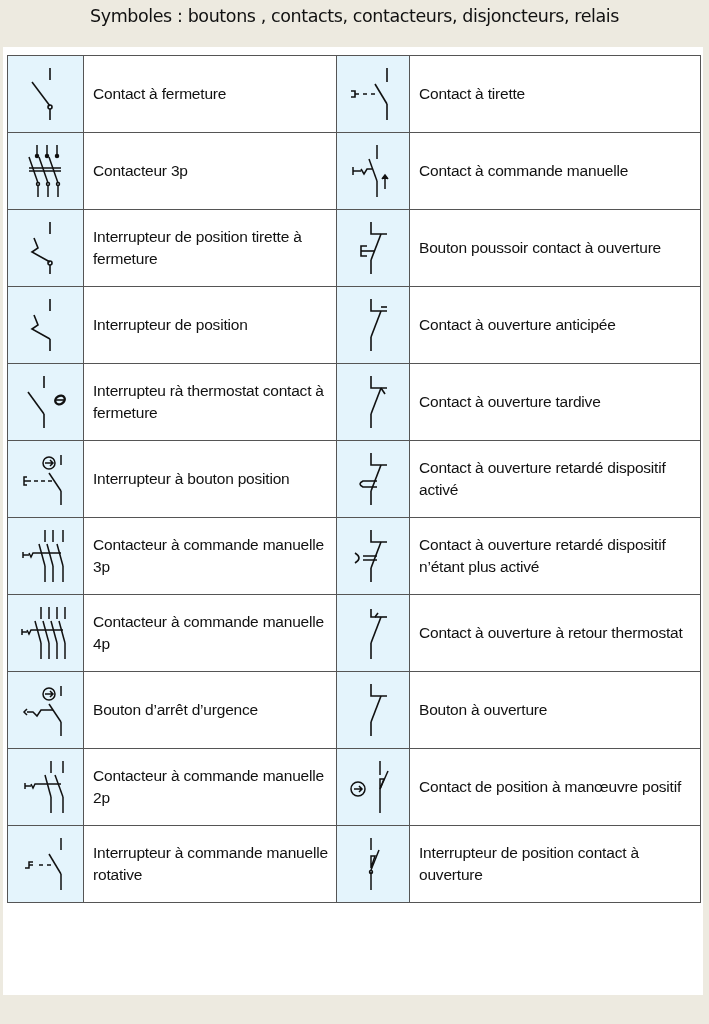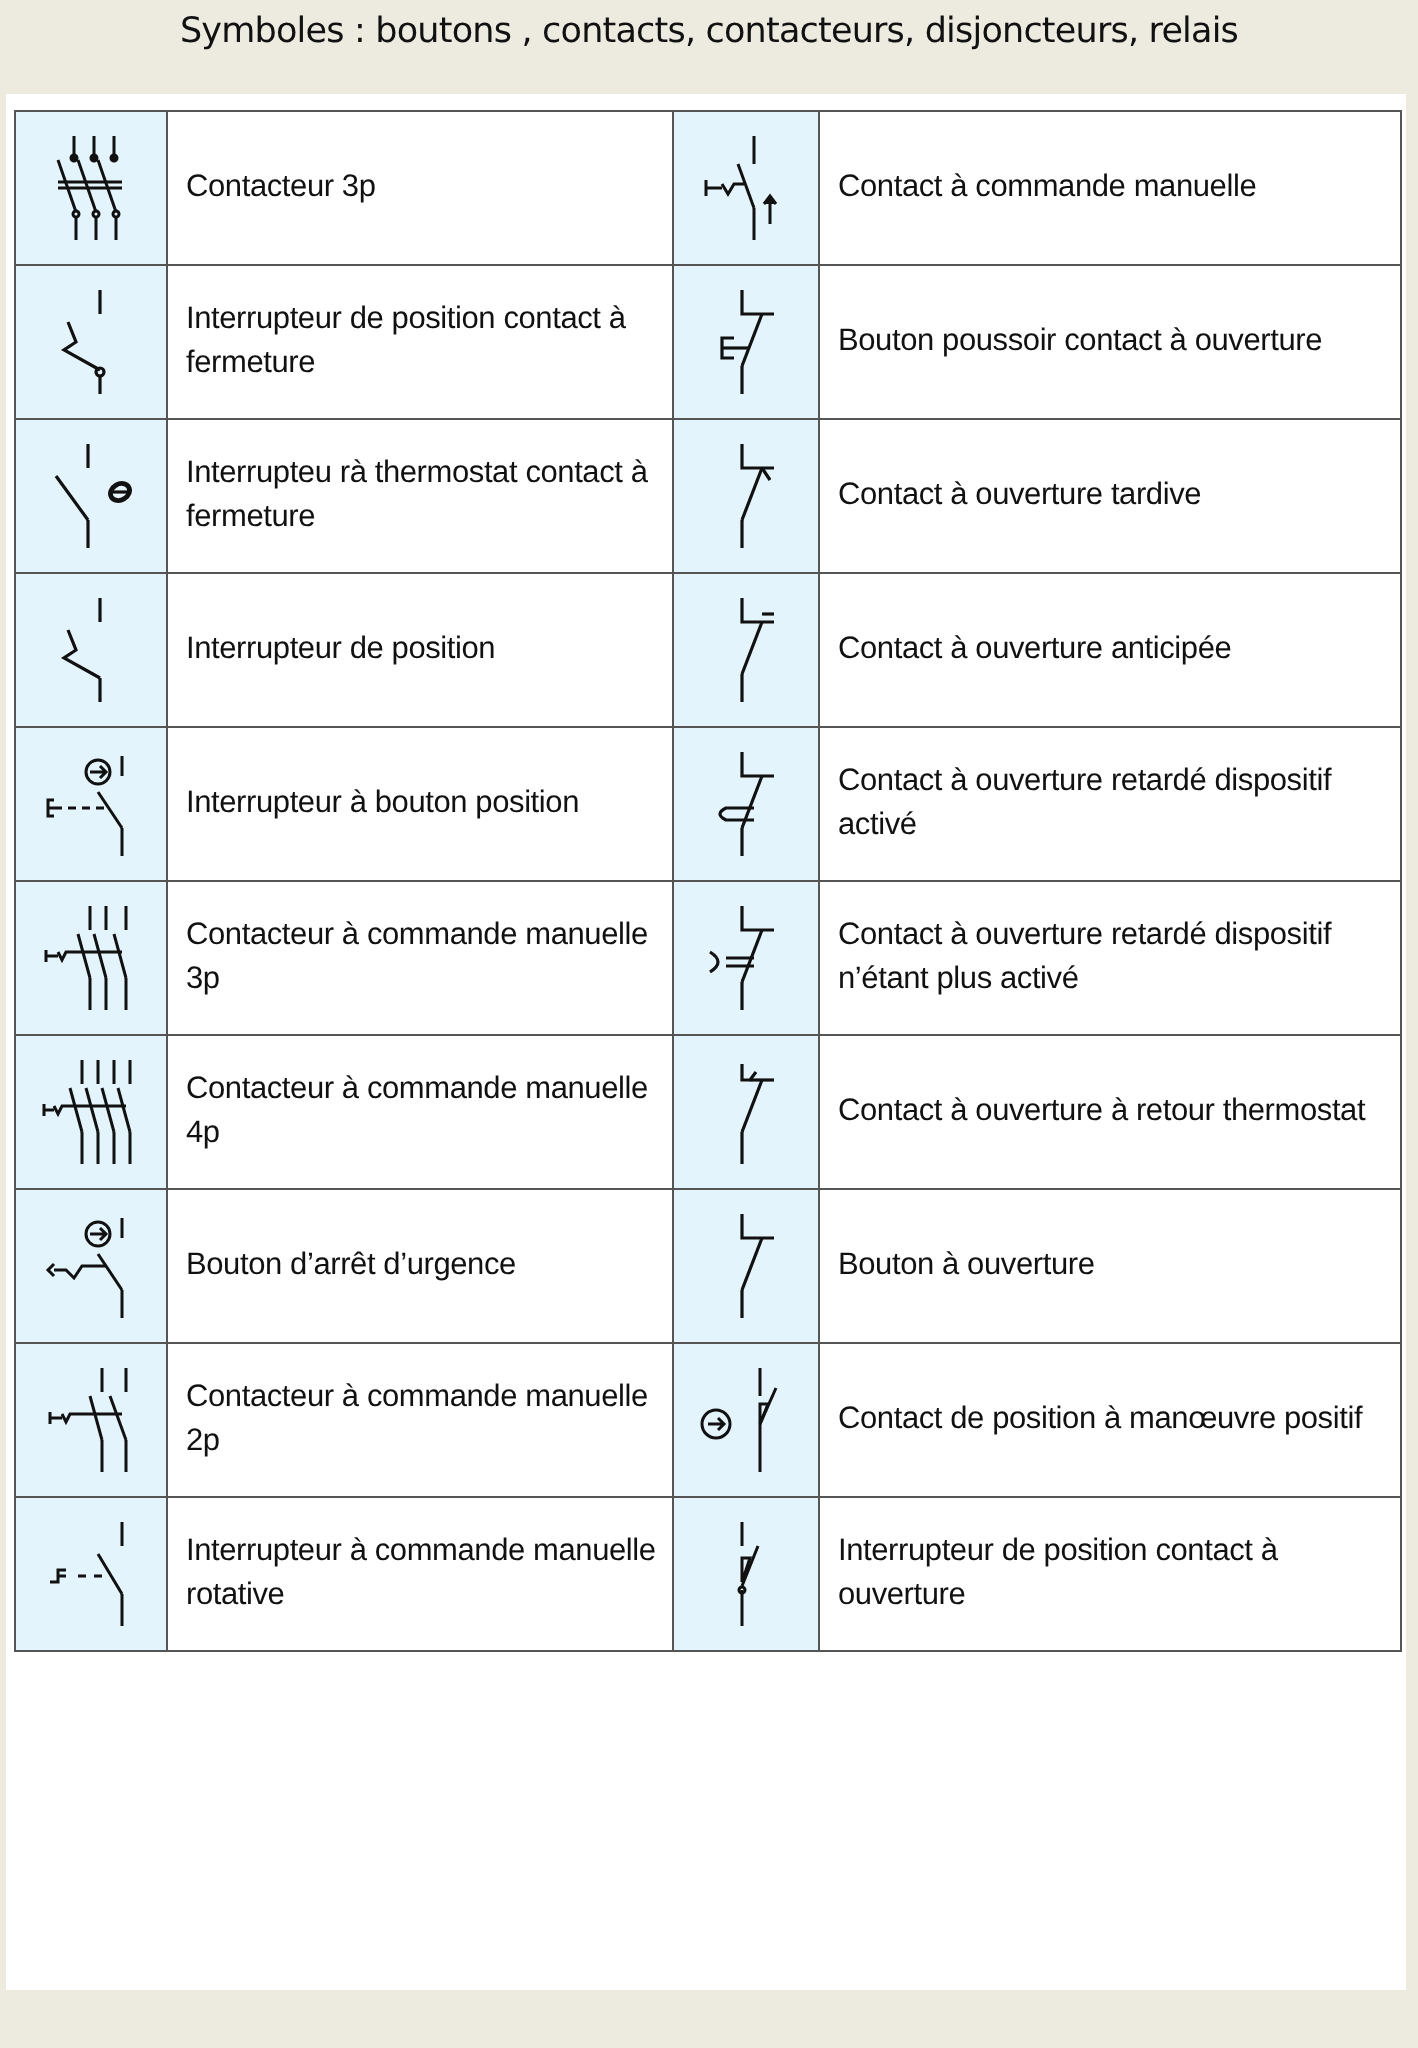--- a/index.html
+++ b/index.html
@@ -21,20 +21,41 @@
 
 <table class="sym">
   <colgroup>
       <col style="width:76px">
       <col style="width:253px">
       <col style="width:73px">
       <col style="width:291px">
     </colgroup>
   <tbody>
 
+    <tr>
+      <td class="ico">
+        <svg width="40" height="64" viewBox="0 0 40 64" stroke="#111" stroke-width="1.6" fill="none">
+            <line x1="24" y1="6" x2="24" y2="18"></line>
+            <line x1="6" y1="20" x2="24" y2="44"></line>
+            <circle cx="24" cy="45" r="2"></circle>
+            <line x1="24" y1="47" x2="24" y2="58"></line>
+          </svg>
+      </td>
+      <td class="txt">Contact à fermeture</td>
+      <td class="ico">
+        <svg width="52" height="64" viewBox="0 0 52 64" stroke="#111" stroke-width="1.6" fill="none">
+            <line x1="40" y1="6" x2="40" y2="20"></line>
+            <line x1="28" y1="22" x2="40" y2="42"></line>
+            <line x1="40" y1="42" x2="40" y2="58"></line>
+            <line x1="8" y1="32" x2="32" y2="32" stroke-dasharray="4,4"></line>
+            <path d="M4 29 h4 v6 h-4"></path>
+          </svg>
+      </td>
+      <td class="txt">Contact à tirette</td>
+    </tr>
 
     <tr>
       <td class="ico">
         <svg width="46" height="64" viewBox="0 0 46 64" stroke="#111" stroke-width="1.5" fill="none">
             <line x1="14" y1="6" x2="14" y2="16"></line>
             <line x1="24" y1="6" x2="24" y2="16"></line>
             <line x1="34" y1="6" x2="34" y2="16"></line>
             <circle cx="14" cy="17" r="1.5" fill="#111"></circle>
             <circle cx="24" cy="17" r="1.5" fill="#111"></circle>
             <circle cx="34" cy="17" r="1.5" fill="#111"></circle>
@@ -69,73 +90,73 @@
 
     <tr>
       <td class="ico">
         <svg width="40" height="64" viewBox="0 0 40 64" stroke="#111" stroke-width="1.6" fill="none">
             <line x1="24" y1="6" x2="24" y2="18"></line>
             <path d="M8 22 l4 10 l-6 4 l18 10"></path>
             <circle cx="24" cy="47" r="2"></circle>
             <line x1="24" y1="49" x2="24" y2="58"></line>
           </svg>
       </td>
-      <td class="txt">Interrupteur de position contact à fermeture</td>
+      <td class="txt">Interrupteur de position tirette à fermeture</td>
       <td class="ico">
         <svg width="52" height="64" viewBox="0 0 52 64" stroke="#111" stroke-width="1.6" fill="none">
             <path d="M24 6 v12 h16"></path>
             <line x1="34" y1="18" x2="24" y2="44"></line>
             <line x1="24" y1="44" x2="24" y2="58"></line>
             <path d="M20 30 h-6 v10 h6"></path>
             <line x1="14" y1="35" x2="28" y2="35"></line>
           </svg>
       </td>
       <td class="txt">Bouton poussoir contact à ouverture</td>
     </tr>
 
     <tr>
       <td class="ico">
+        <svg width="40" height="64" viewBox="0 0 40 64" stroke="#111" stroke-width="1.6" fill="none">
+            <line x1="24" y1="6" x2="24" y2="18"></line>
+            <path d="M8 22 l4 10 l-6 4 l18 10"></path>
+            <line x1="24" y1="46" x2="24" y2="58"></line>
+          </svg>
+      </td>
+      <td class="txt">Interrupteur de position</td>
+      <td class="ico">
+        <svg width="52" height="64" viewBox="0 0 52 64" stroke="#111" stroke-width="1.6" fill="none">
+            <path d="M24 6 v12 h16"></path>
+            <path d="M34 14 h6"></path>
+            <line x1="34" y1="18" x2="24" y2="44"></line>
+            <line x1="24" y1="44" x2="24" y2="58"></line>
+          </svg>
+      </td>
+      <td class="txt">Contact à ouverture anticipée</td>
+    </tr>
+
+    <tr>
+      <td class="ico">
         <svg width="52" height="64" viewBox="0 0 52 64" stroke="#111" stroke-width="1.6" fill="none">
             <line x1="24" y1="6" x2="24" y2="18"></line>
             <line x1="8" y1="22" x2="24" y2="44"></line>
             <line x1="24" y1="44" x2="24" y2="58"></line>
             <ellipse cx="40" cy="30" rx="5" ry="4" transform="rotate(-30 40 30)" stroke-width="2.4"></ellipse>
             <line x1="35" y1="30" x2="45" y2="30"></line>
           </svg>
       </td>
       <td class="txt">Interrupteu rà thermostat contact à fermeture</td>
       <td class="ico">
         <svg width="52" height="64" viewBox="0 0 52 64" stroke="#111" stroke-width="1.6" fill="none">
             <path d="M24 6 v12 h16"></path>
             <path d="M34 18 l4 6"></path>
             <line x1="34" y1="18" x2="24" y2="44"></line>
             <line x1="24" y1="44" x2="24" y2="58"></line>
           </svg>
       </td>
       <td class="txt">Contact à ouverture tardive</td>
-    </tr>
-
-    <tr>
-      <td class="ico">
-        <svg width="40" height="64" viewBox="0 0 40 64" stroke="#111" stroke-width="1.6" fill="none">
-            <line x1="24" y1="6" x2="24" y2="18"></line>
-            <path d="M8 22 l4 10 l-6 4 l18 10"></path>
-            <line x1="24" y1="46" x2="24" y2="58"></line>
-          </svg>
-      </td>
-      <td class="txt">Interrupteur de position</td>
-      <td class="ico">
-        <svg width="52" height="64" viewBox="0 0 52 64" stroke="#111" stroke-width="1.6" fill="none">
-            <path d="M24 6 v12 h16"></path>
-            <path d="M34 14 h6"></path>
-            <line x1="34" y1="18" x2="24" y2="44"></line>
-            <line x1="24" y1="44" x2="24" y2="58"></line>
-          </svg>
-      </td>
-      <td class="txt">Contact à ouverture anticipée</td>
     </tr>
 
     <tr>
       <td class="ico">
         <svg width="54" height="64" viewBox="0 0 54 64" stroke="#111" stroke-width="1.5" fill="none">
             <line x1="42" y1="8" x2="42" y2="18"></line>
             <line x1="30" y1="26" x2="42" y2="44"></line>
             <line x1="42" y1="44" x2="42" y2="58"></line>
             <circle cx="30" cy="16" r="6"></circle>
             <path d="M26 16 h8 M31 13 l3 3 l-3 3"></path>

